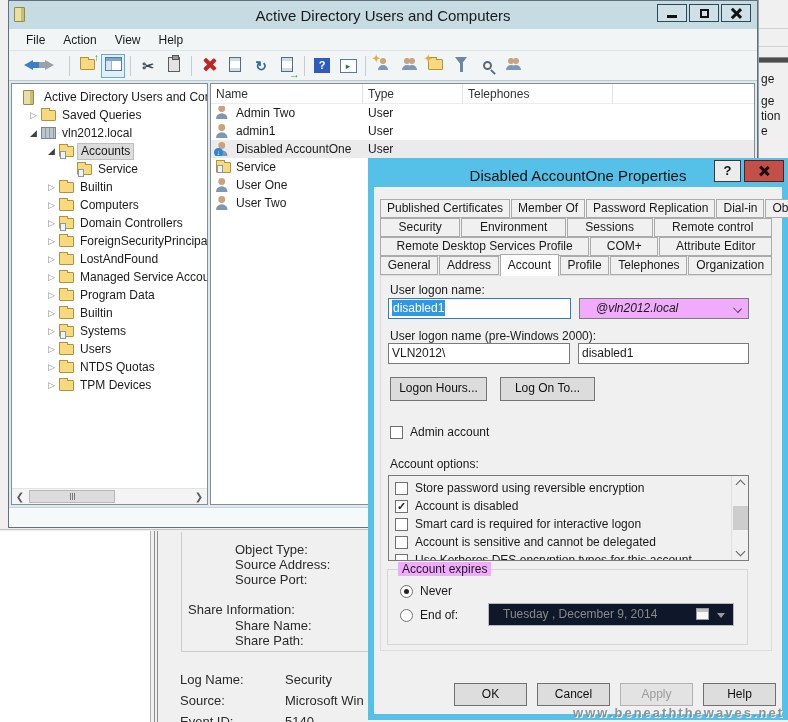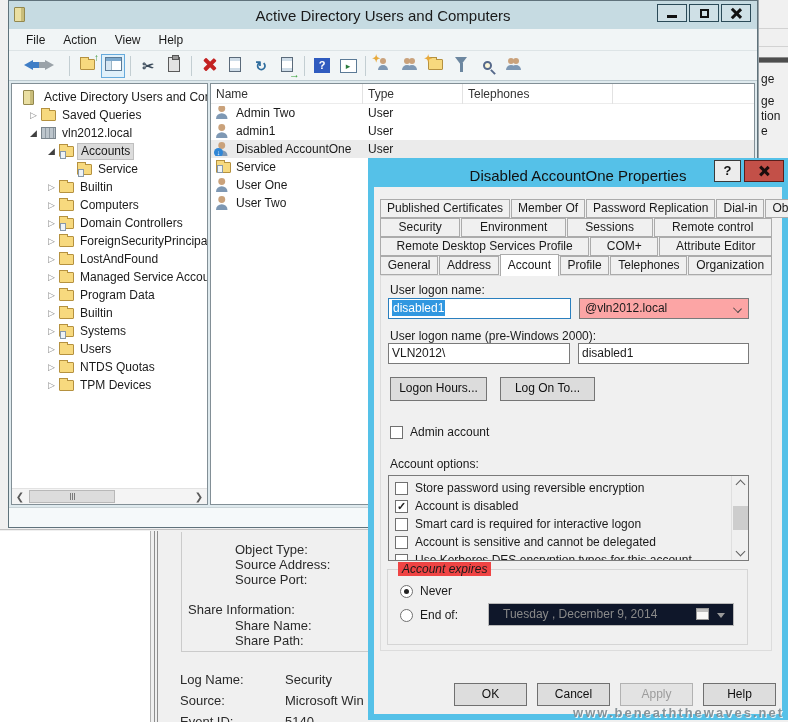--- a/index.html
+++ b/index.html
@@ -119,35 +119,35 @@
   .tabrow { display:flex; height:19px; }
   .tab { flex:1 1 auto; border:1px solid #ababab; background:#f0f0f0; text-align:center; font-size:12px; line-height:17px; margin-right:1px; white-space:nowrap; padding:0 6px; color:#1a1a1a; }
   .tab:last-child { margin-right:0; }
   .tab.active { background:#fff; border-bottom:none; height:22px; position:relative; z-index:2; margin-top:-2px; line-height:20px; }
 
   .panel { position:absolute; left:6px; top:88px; width:392px; height:376px; border:1px solid #dcdcdc; background:#f0f0f0; }
   .flabel { position:absolute; white-space:nowrap; color:#1a1a1a; }
   .tbox { position:absolute; background:#fff; border:1px solid #7a7a7a; font-size:12px; line-height:19px; padding-left:3px; white-space:nowrap; overflow:hidden; }
   .tbox.focus { border-color:#2a7fbe; }
   .selhl { background:#3097e0; color:#fff; padding:1px 1px; }
-  .combo { position:absolute; background:#fca5a5; border:1px solid #7a7a7a; line-height:19px; padding-left:5px; }
+  .combo { position:absolute; background:#f0abfc; border:1px solid #7a7a7a; line-height:19px; padding-left:16px;font-style:italic; }
   .chev { position:absolute; right:7px; top:6px; width:7px; height:7px; border-right:1.5px solid #444; border-bottom:1.5px solid #444; transform:rotate(45deg) scaleY(.8); }
   .pbtn { position:absolute; background:#dcdcdc; border:1px solid #757575; text-align:center; font-size:12px; color:#111; line-height:21px; }
   .cb { width:13px; height:13px; background:#fff; border:1px solid #707070; flex:none; font:bold 11px/11px "Liberation Sans",sans-serif; text-align:center; color:#222; }
   .cbrow { position:absolute; display:flex; align-items:center; gap:7px; }
   .listbox { position:absolute; background:#f0f0f0; border:1px solid #7a7a7a; overflow:hidden; }
   .lb-item { display:flex; align-items:center; gap:7px; height:18px; padding-left:6px; white-space:nowrap; }
   .vscroll { position:absolute; right:0; top:0; bottom:0; width:17px; background:#f0f0f0; border-left:1px solid #dfdfdf; }
   .vs-arrow { position:absolute; left:1px; width:15px; height:15px; }
   .vs-arrow i { position:absolute; left:4px; width:7px; height:7px; border-right:1.5px solid #606060; border-bottom:1.5px solid #606060; }
   .vs-up { top:1px; } .vs-up i { top:4px; transform:rotate(-135deg); }
   .vs-down { bottom:1px; } .vs-down i { bottom:4px; transform:rotate(45deg); }
   .vs-thumb { position:absolute; left:1px; top:30px; width:15px; height:24px; background:#cdcdcd; }
   .groupbox { position:absolute; border:1px solid #d5d5d5; }
-  .gb-legend { position:absolute; top:-8px; left:10px; background:#ef4444; padding:0 4px;font-style:italic; }
+  .gb-legend { position:absolute; top:-8px; left:10px; background:#f0abfc; padding:0 4px; }
   .radio { width:13px; height:13px; border:1px solid #707070; border-radius:50%; background:#fff; flex:none; position:relative; }
   .radio.on::after { content:""; position:absolute; left:3px; top:3px; width:5px; height:5px; border-radius:50%; background:#222; }
   .datefield { position:absolute; background:#0f172a; border:1px solid #b9b9b9; color:#8a8a8a; line-height:21px; padding-left:14px; white-space:nowrap; }
   .calico { position:absolute; right:24px; top:4px; width:13px; height:12px; border:1px solid #9a9a9a; background:linear-gradient(#bfbfbf 0 3px,#f8f8f8 3px); }
   .dcaret { position:absolute; right:8px; top:9px; width:0; height:0; border:4px solid transparent; border-top:5px solid #9a9a9a; }
   .dlg-btn { position:absolute; top:496px; width:73px; height:23px; background:#dddddd; border:1px solid #707070; text-align:center; font-size:12px; line-height:21px; color:#111; }
   .dlg-btn.disabled { color:#9c9c9c; border-color:#b2b2b2; background:#e3e3e3; }
 
   .watermark { position:absolute; right:4px; bottom:2px; z-index:4; font-size:13px; font-weight:bold; letter-spacing:2px; color:rgba(125,136,142,.9); text-shadow:1px 1px 0 rgba(255,255,255,.9); }
 </style>

